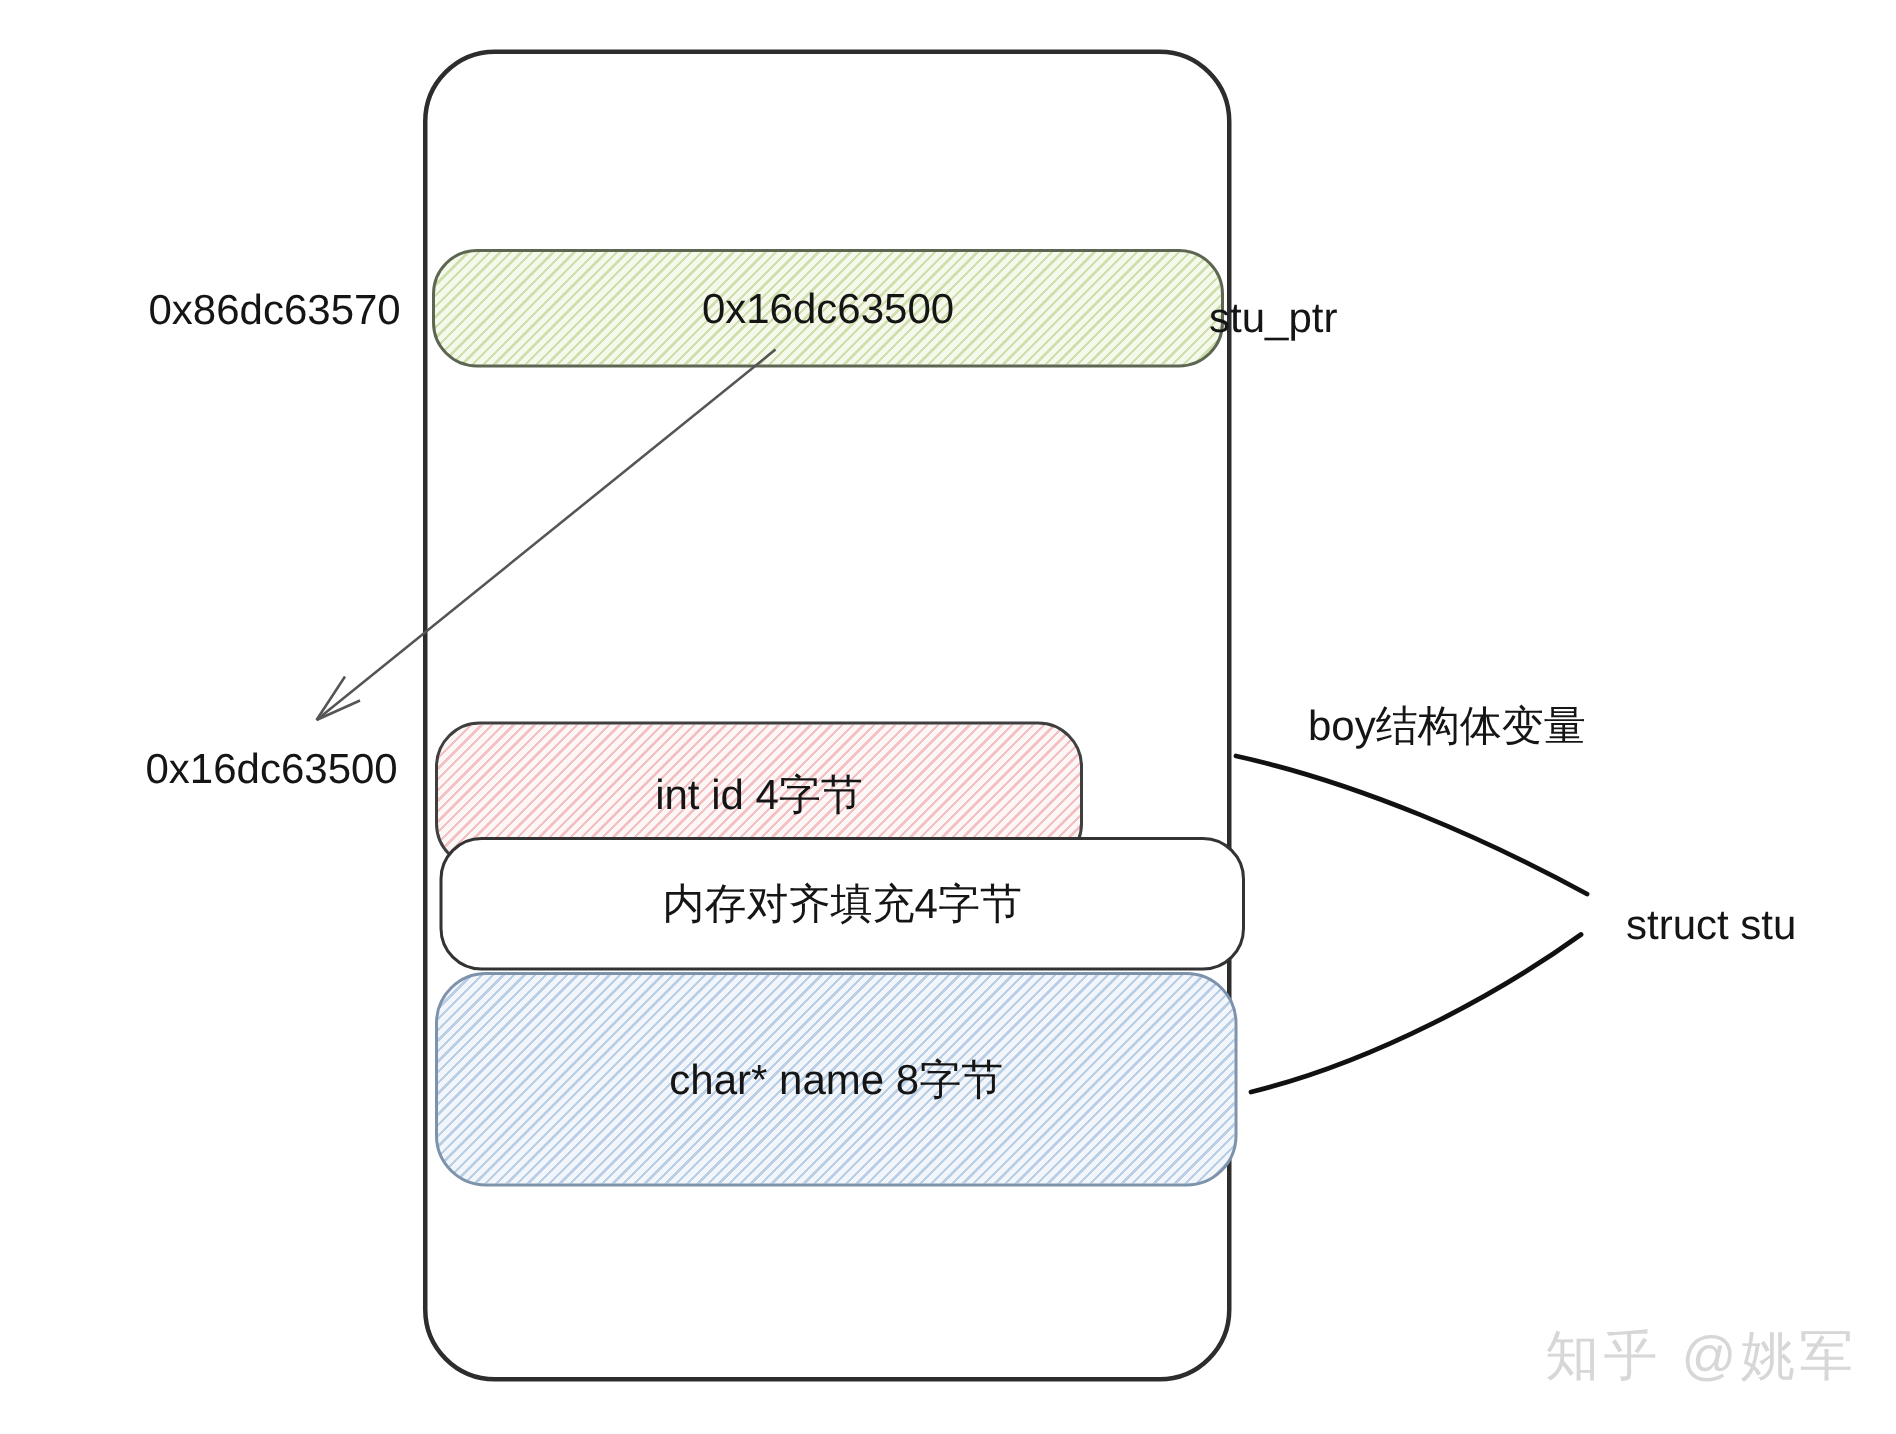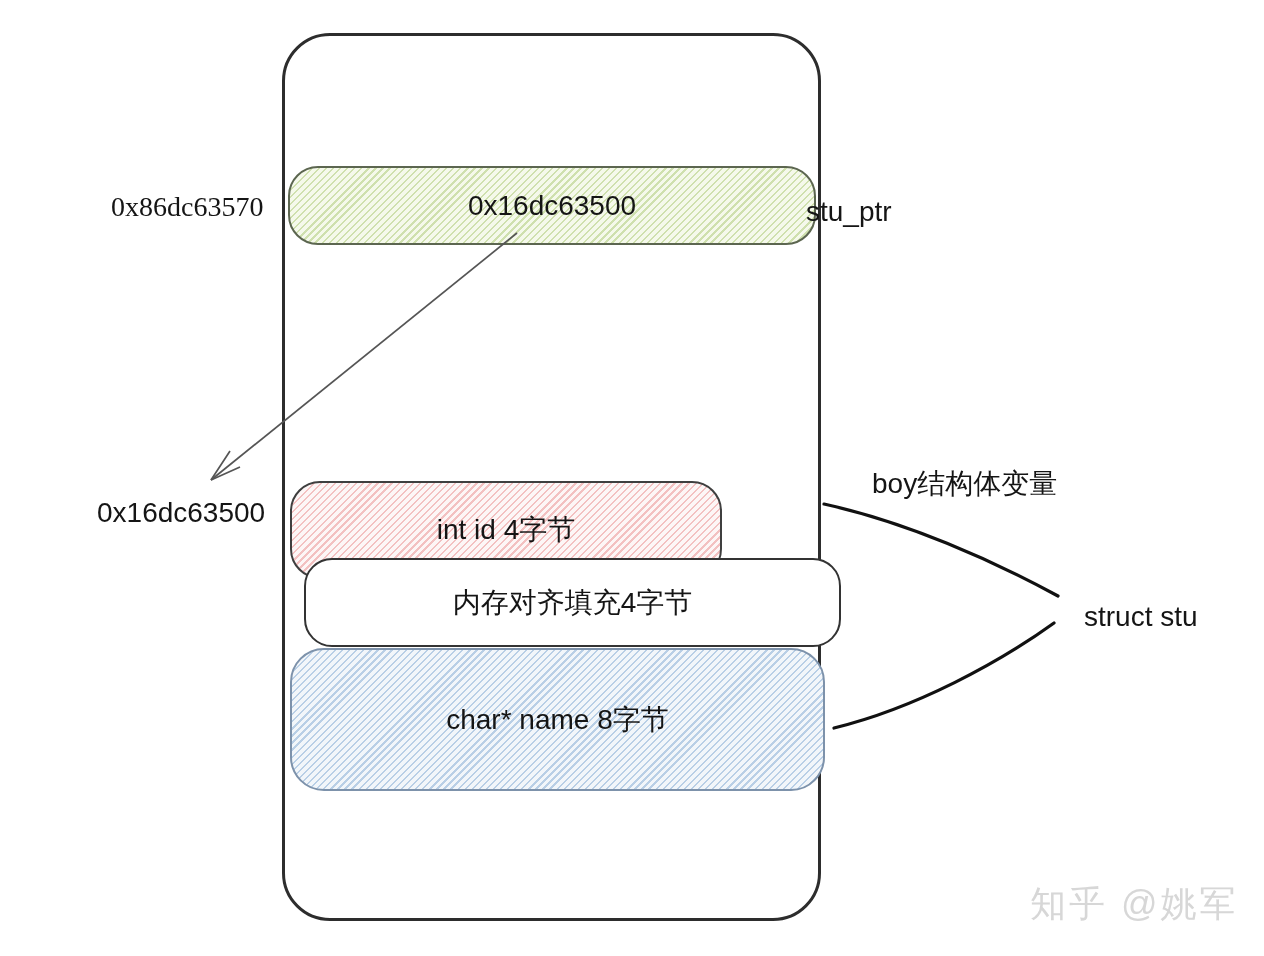--- a/index.html
+++ b/index.html
@@ -49,21 +49,21 @@
     left: 290px; top: 457px;
     width: 432px; height: 98px;
     border-radius: 30px;
     border: 2.5px solid var(--pink-border, #3f3f3f);
     background: repeating-linear-gradient(135deg,
       var(--pink-stripe, #f3c1c1) 0 1.6px,
       var(--pink-bg, #fdf6f6) 1.6px 5px);
     margin-top: 24px;
   }
   .cell-white {
-    left: 304px; top: 558px;
+    left: 293px; top: 558px;
     width: 537px; height: 89px;
     border-radius: 28px;
     border: 2.5px solid var(--white-border, #333333);
     background: #ffffff;
   }
   .cell-blue {
     left: 290px; top: 648px;
     width: 535px; height: 143px;
     border-radius: 34px;
     border: 2px solid var(--blue-border, #7d92ab);
@@ -118,21 +118,21 @@
   <div class="cell cell-pink">
     <span>int id 4字节</span>
   </div>
   <div class="cell cell-white">
     <span>内存对齐填充4字节</span>
   </div>
   <div class="cell cell-blue">
     <span>char* name 8字节</span>
   </div>
 
-  <div class="side-label" style="left:111px;  top:191px;font-family:Liberation Serif, serif;">0x86dc63570</div>
+  <div class="side-label" style="left:99px;  top:191px;">0x86dc63570</div>
 
   <div class="side-label" style="left:806px; top:196px;">stu_ptr</div>
 
   <div class="side-label" style="left:97px;  top:497px;">0x16dc63500</div>
 
   <div class="side-label" style="left:840px; top:468px;margin-left:32px;">boy结构体变量</div>
 
   <div class="side-label" style="left:1068px; top:601px;margin-left:16px;">struct stu</div>
 
   <div class="watermark">知乎 @姚军</div>

